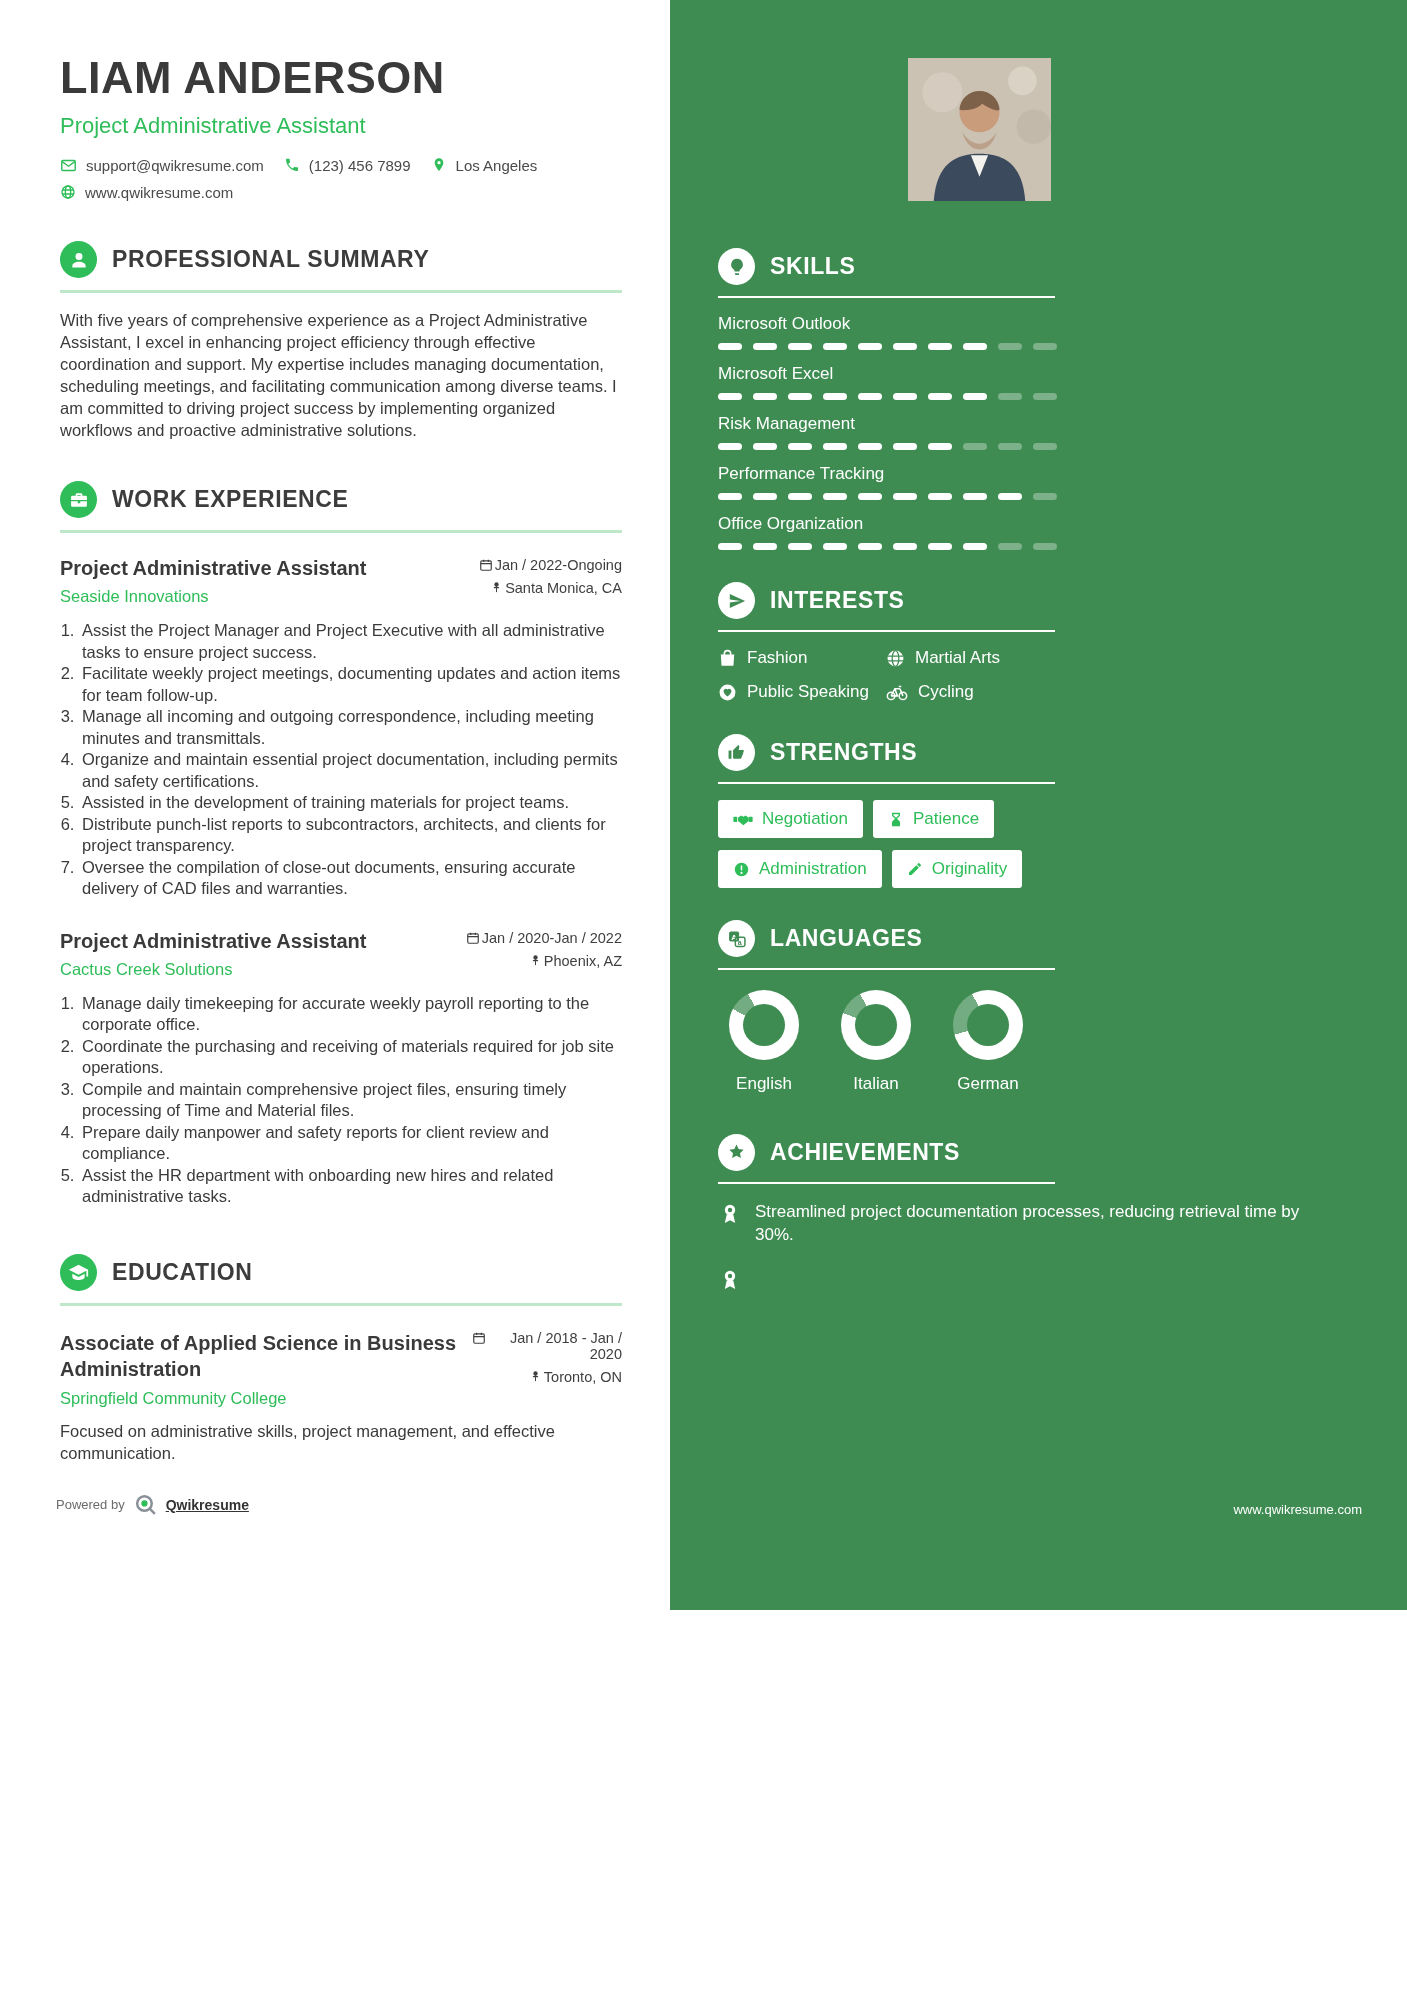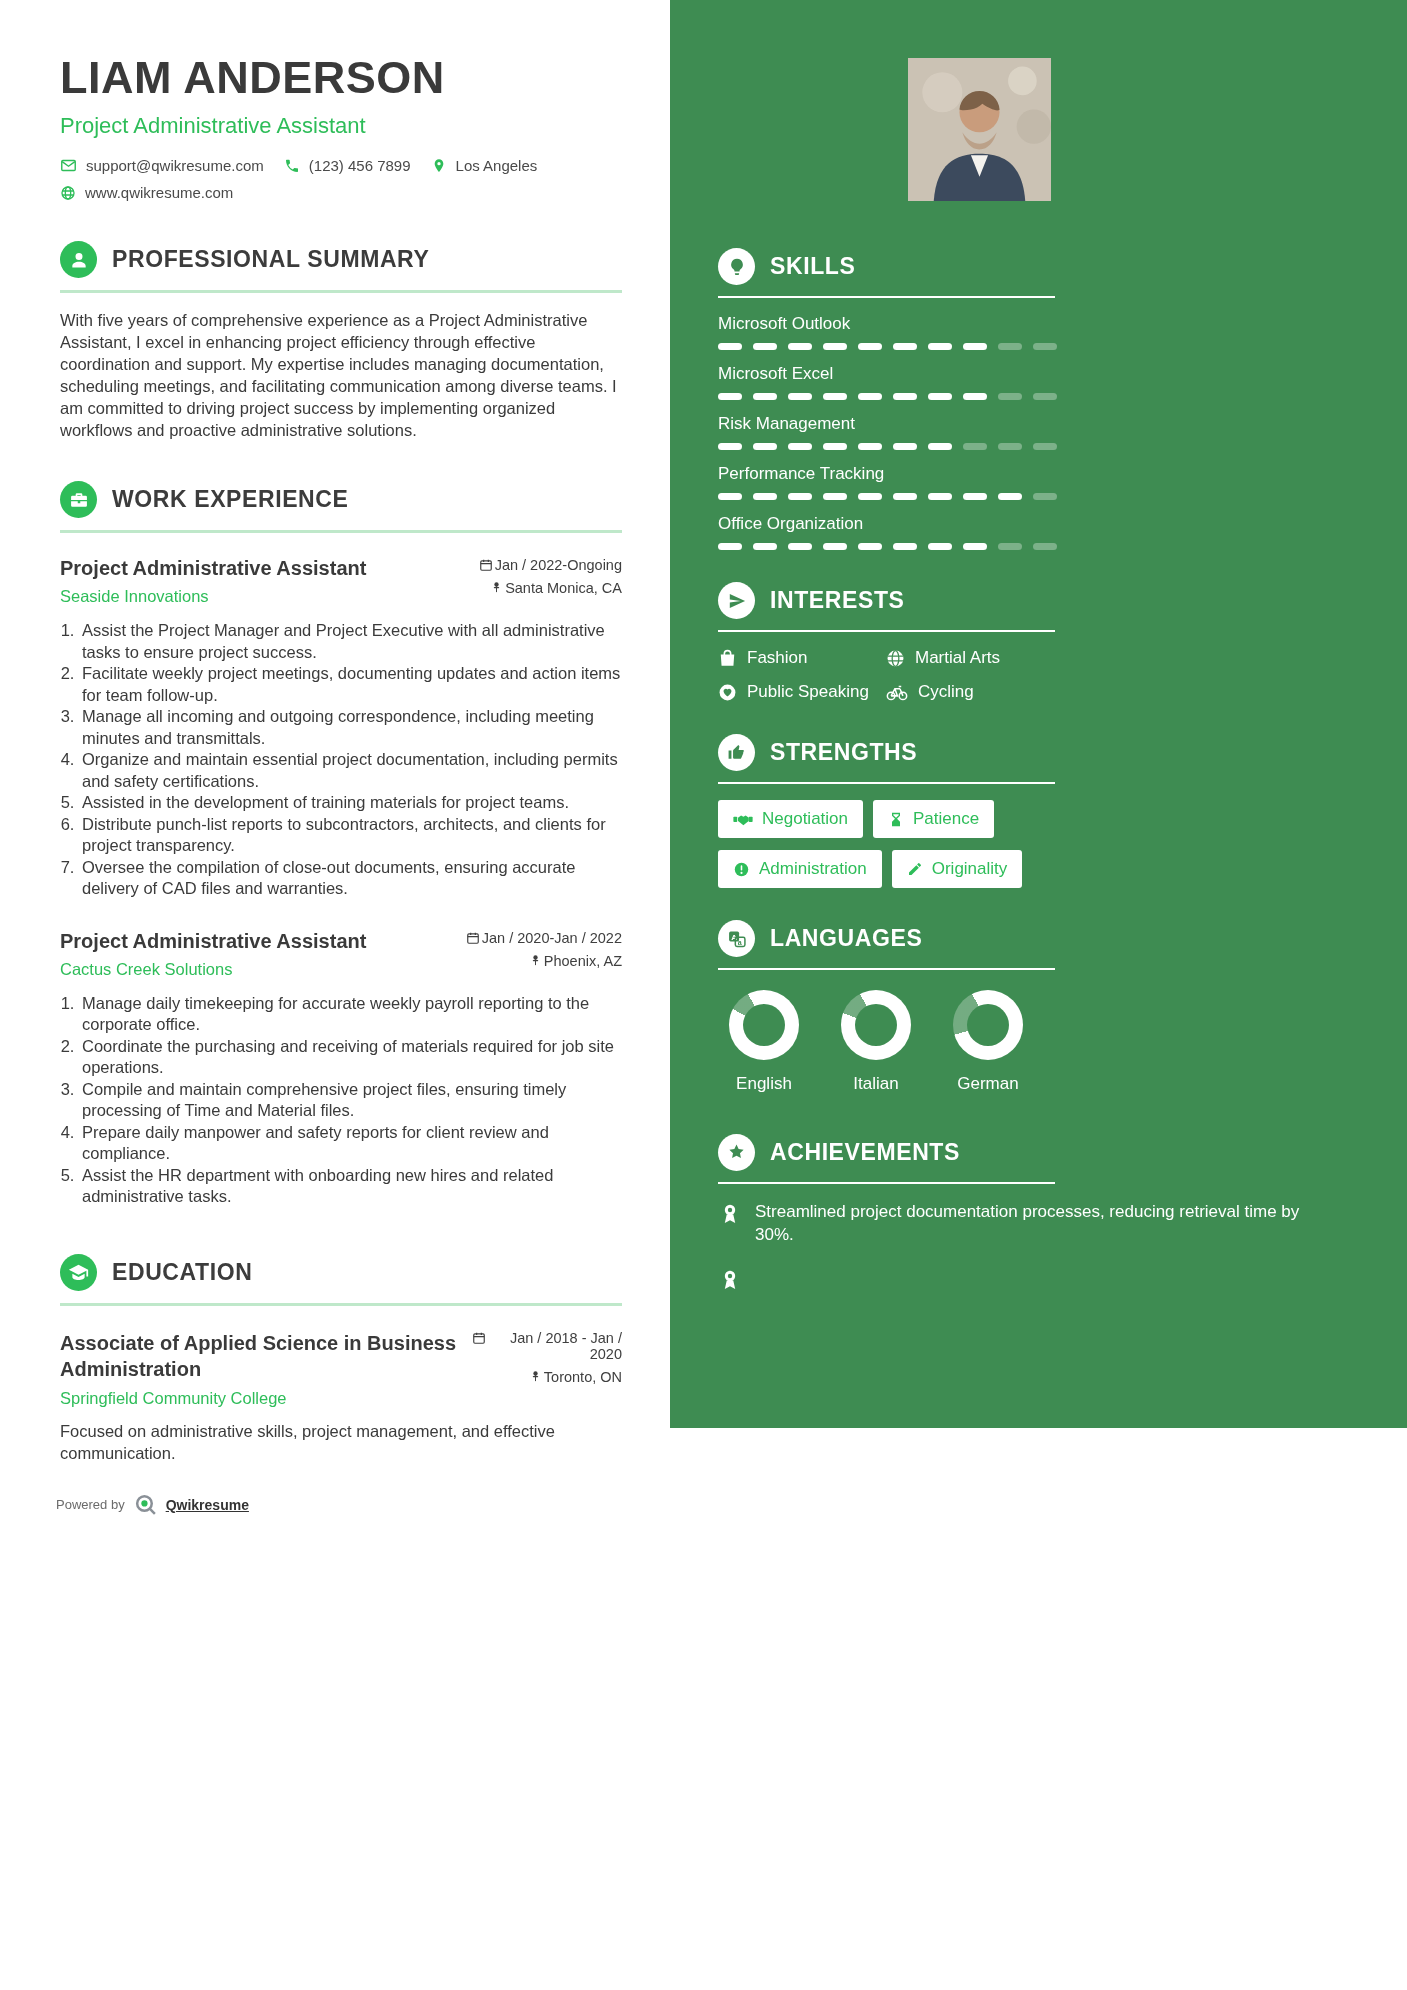--- a/index.html
+++ b/index.html
@@ -13,21 +13,21 @@
   }
   
   .main {
     position: absolute; left:0; top:0; width:670px; height:1990px;
     padding: 52px 48px 0 60px;
   }
   .name { font-size:45px; font-weight:800; color:#3a3a3a; letter-spacing:0.5px; }
   .role { font-size:22px; color:#2ebd59; margin-top:9px; font-weight:500; }
   .contacts { margin-top:18px; }
   .contact-row { display:flex; gap:20px; margin-bottom:10px; flex-wrap:wrap; }
-  .contact { display:flex; align-items:flex-end; gap:9px; font-size:15px; color:#4a4a4a; }
+  .contact { display:flex; align-items:flex-start; gap:9px; font-size:15px; color:#4a4a4a; }
   .contact .icon { color:#2ebd59; display:inline-flex; }
 
   .sec { margin-top:40px; }
   .sec-head {
     display:flex; align-items:center; gap:15px;
     border-bottom:3px solid #bfe8ca; padding-bottom:12px;
   }
   .sec-icon {
     width:37px; height:37px; border-radius:50%; background:#2ebd59;
     display:flex; align-items:center; justify-content:center; color:#fff; flex-shrink:0;
@@ -50,21 +50,21 @@
 
   .footer {
     position:absolute; left:56px; top:1492px;
     display:flex; align-items:center; gap:8px;
   }
   .powered-by { font-size:13px; color:#6b6b6b; }
   .brand { font-size:14px; color:#333; text-decoration:underline; font-weight:600; }
 
   
   .sidebar {
-    position:absolute; left:670px; top:0; width:737px; height:1428px;
+    position:absolute; left:670px; top:0; width:737px; height:1610px;
     background:#3e8c52; color:#ffffff;
   }
   .photo { position:absolute; left:238px; top:58px; width:143px; height:143px; overflow:hidden; }
   .side-inner { padding: 248px 48px 0 48px; }
 
   .s-sec { margin-bottom:32px; }
   .s-head {
     display:flex; align-items:center; gap:15px; width:337px;
     border-bottom:2px solid #ffffff; padding-bottom:11px; margin-bottom:16px;
   }

